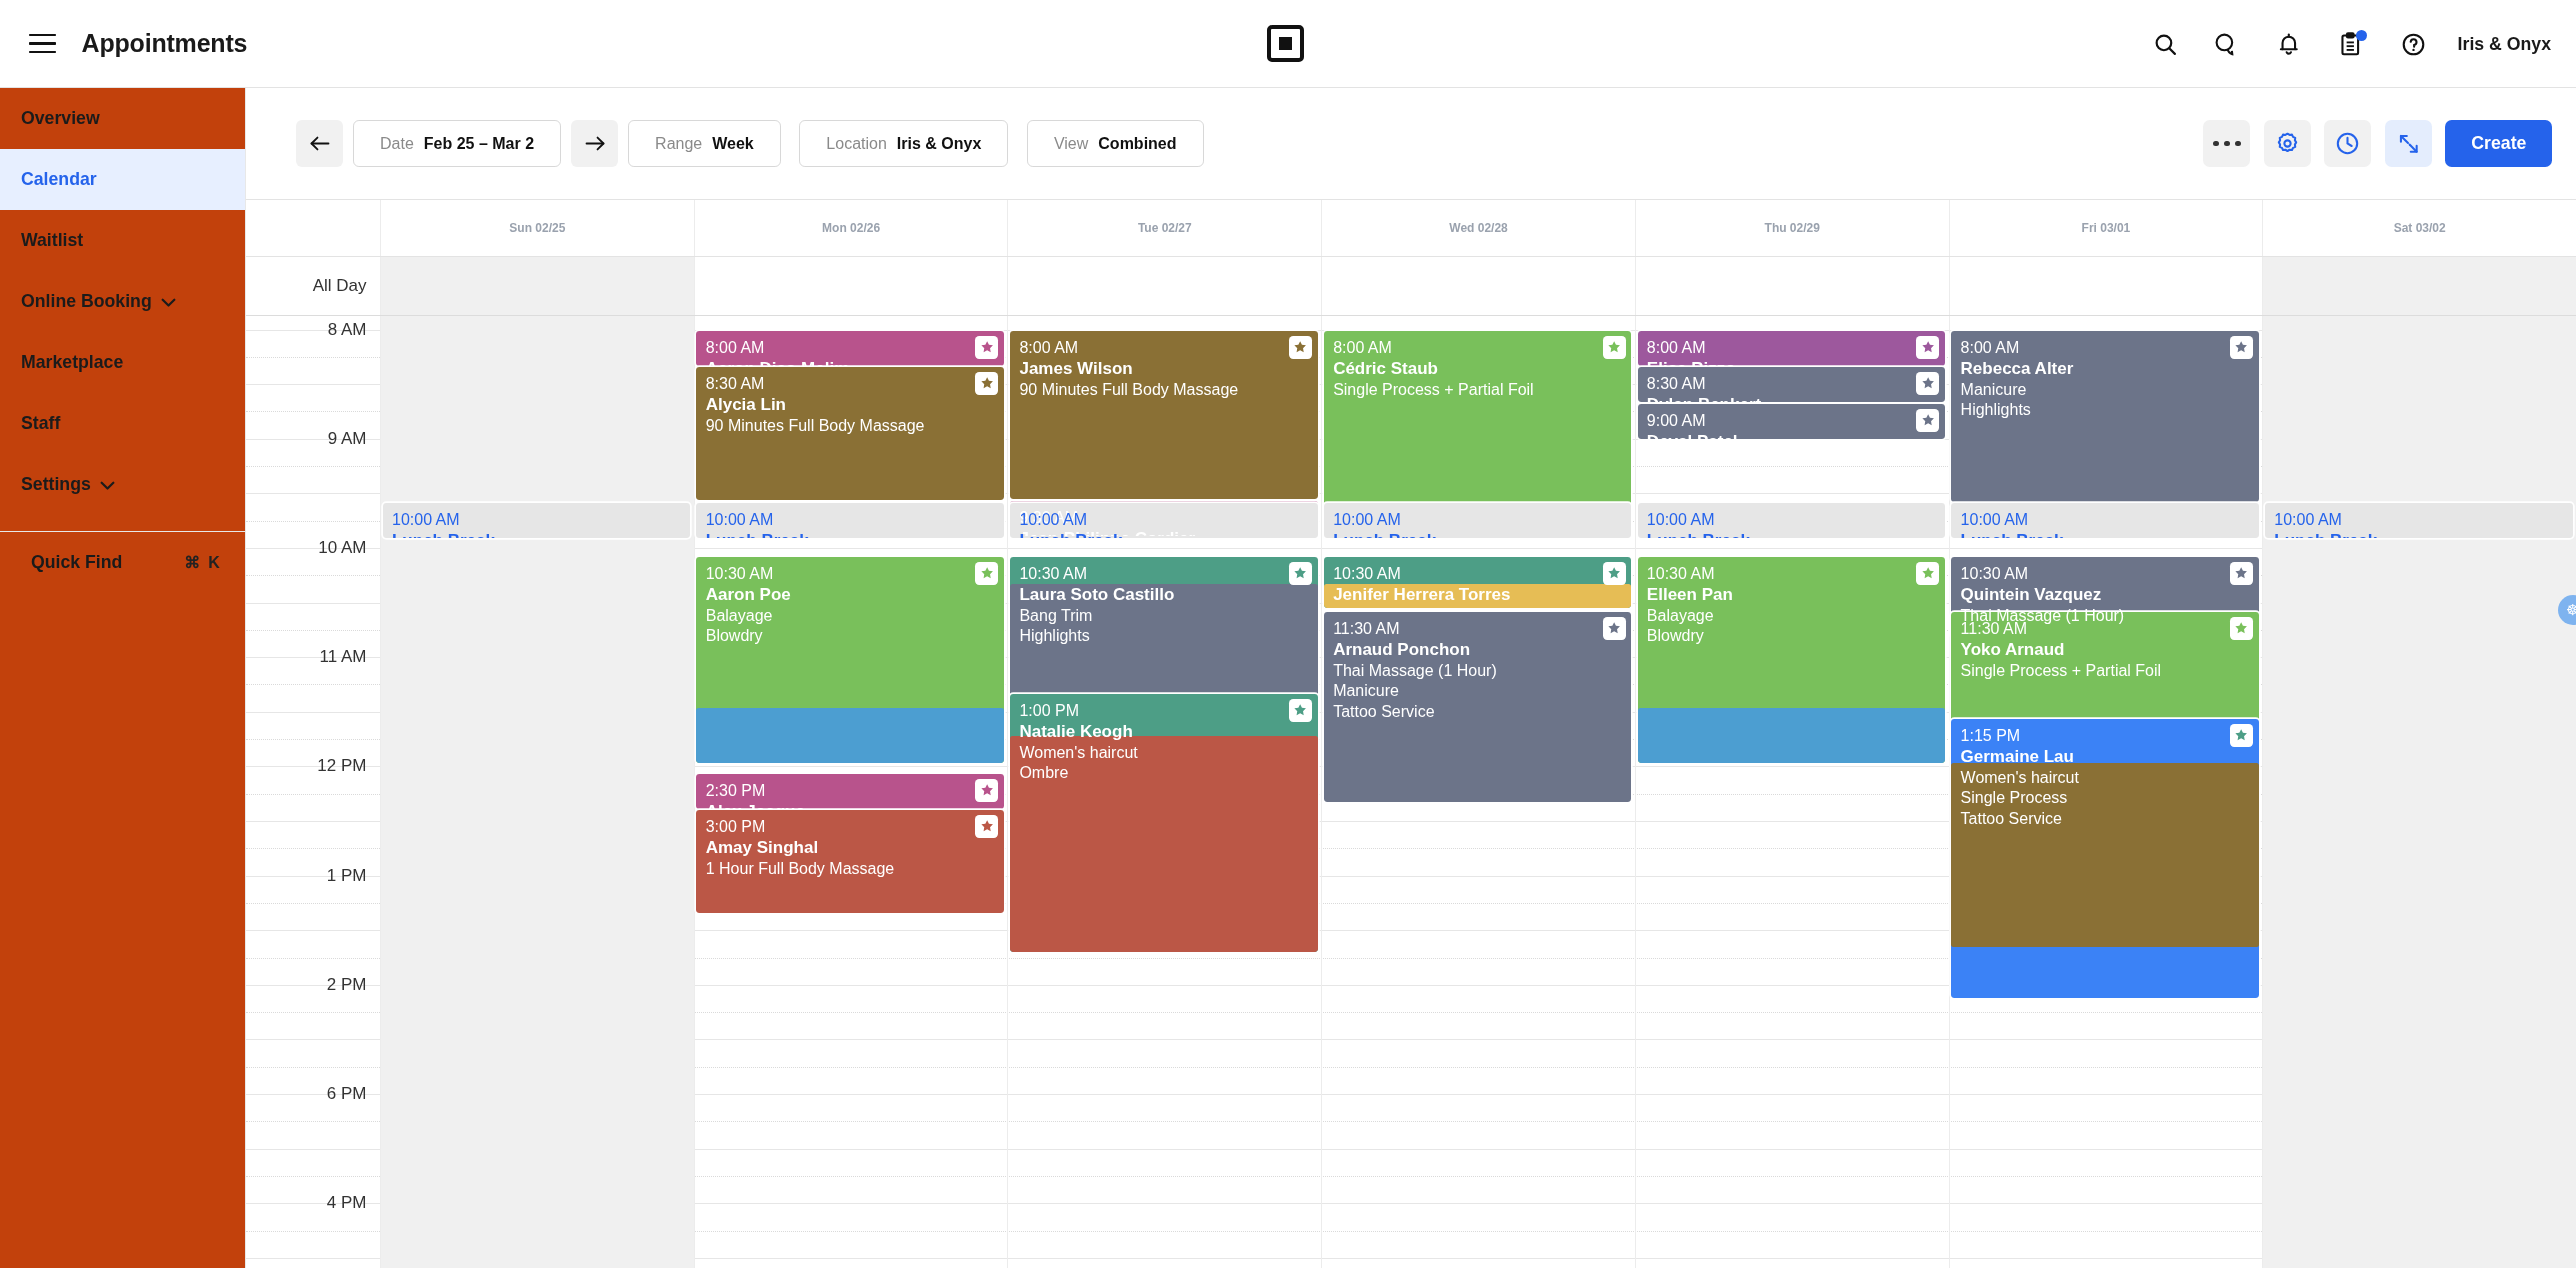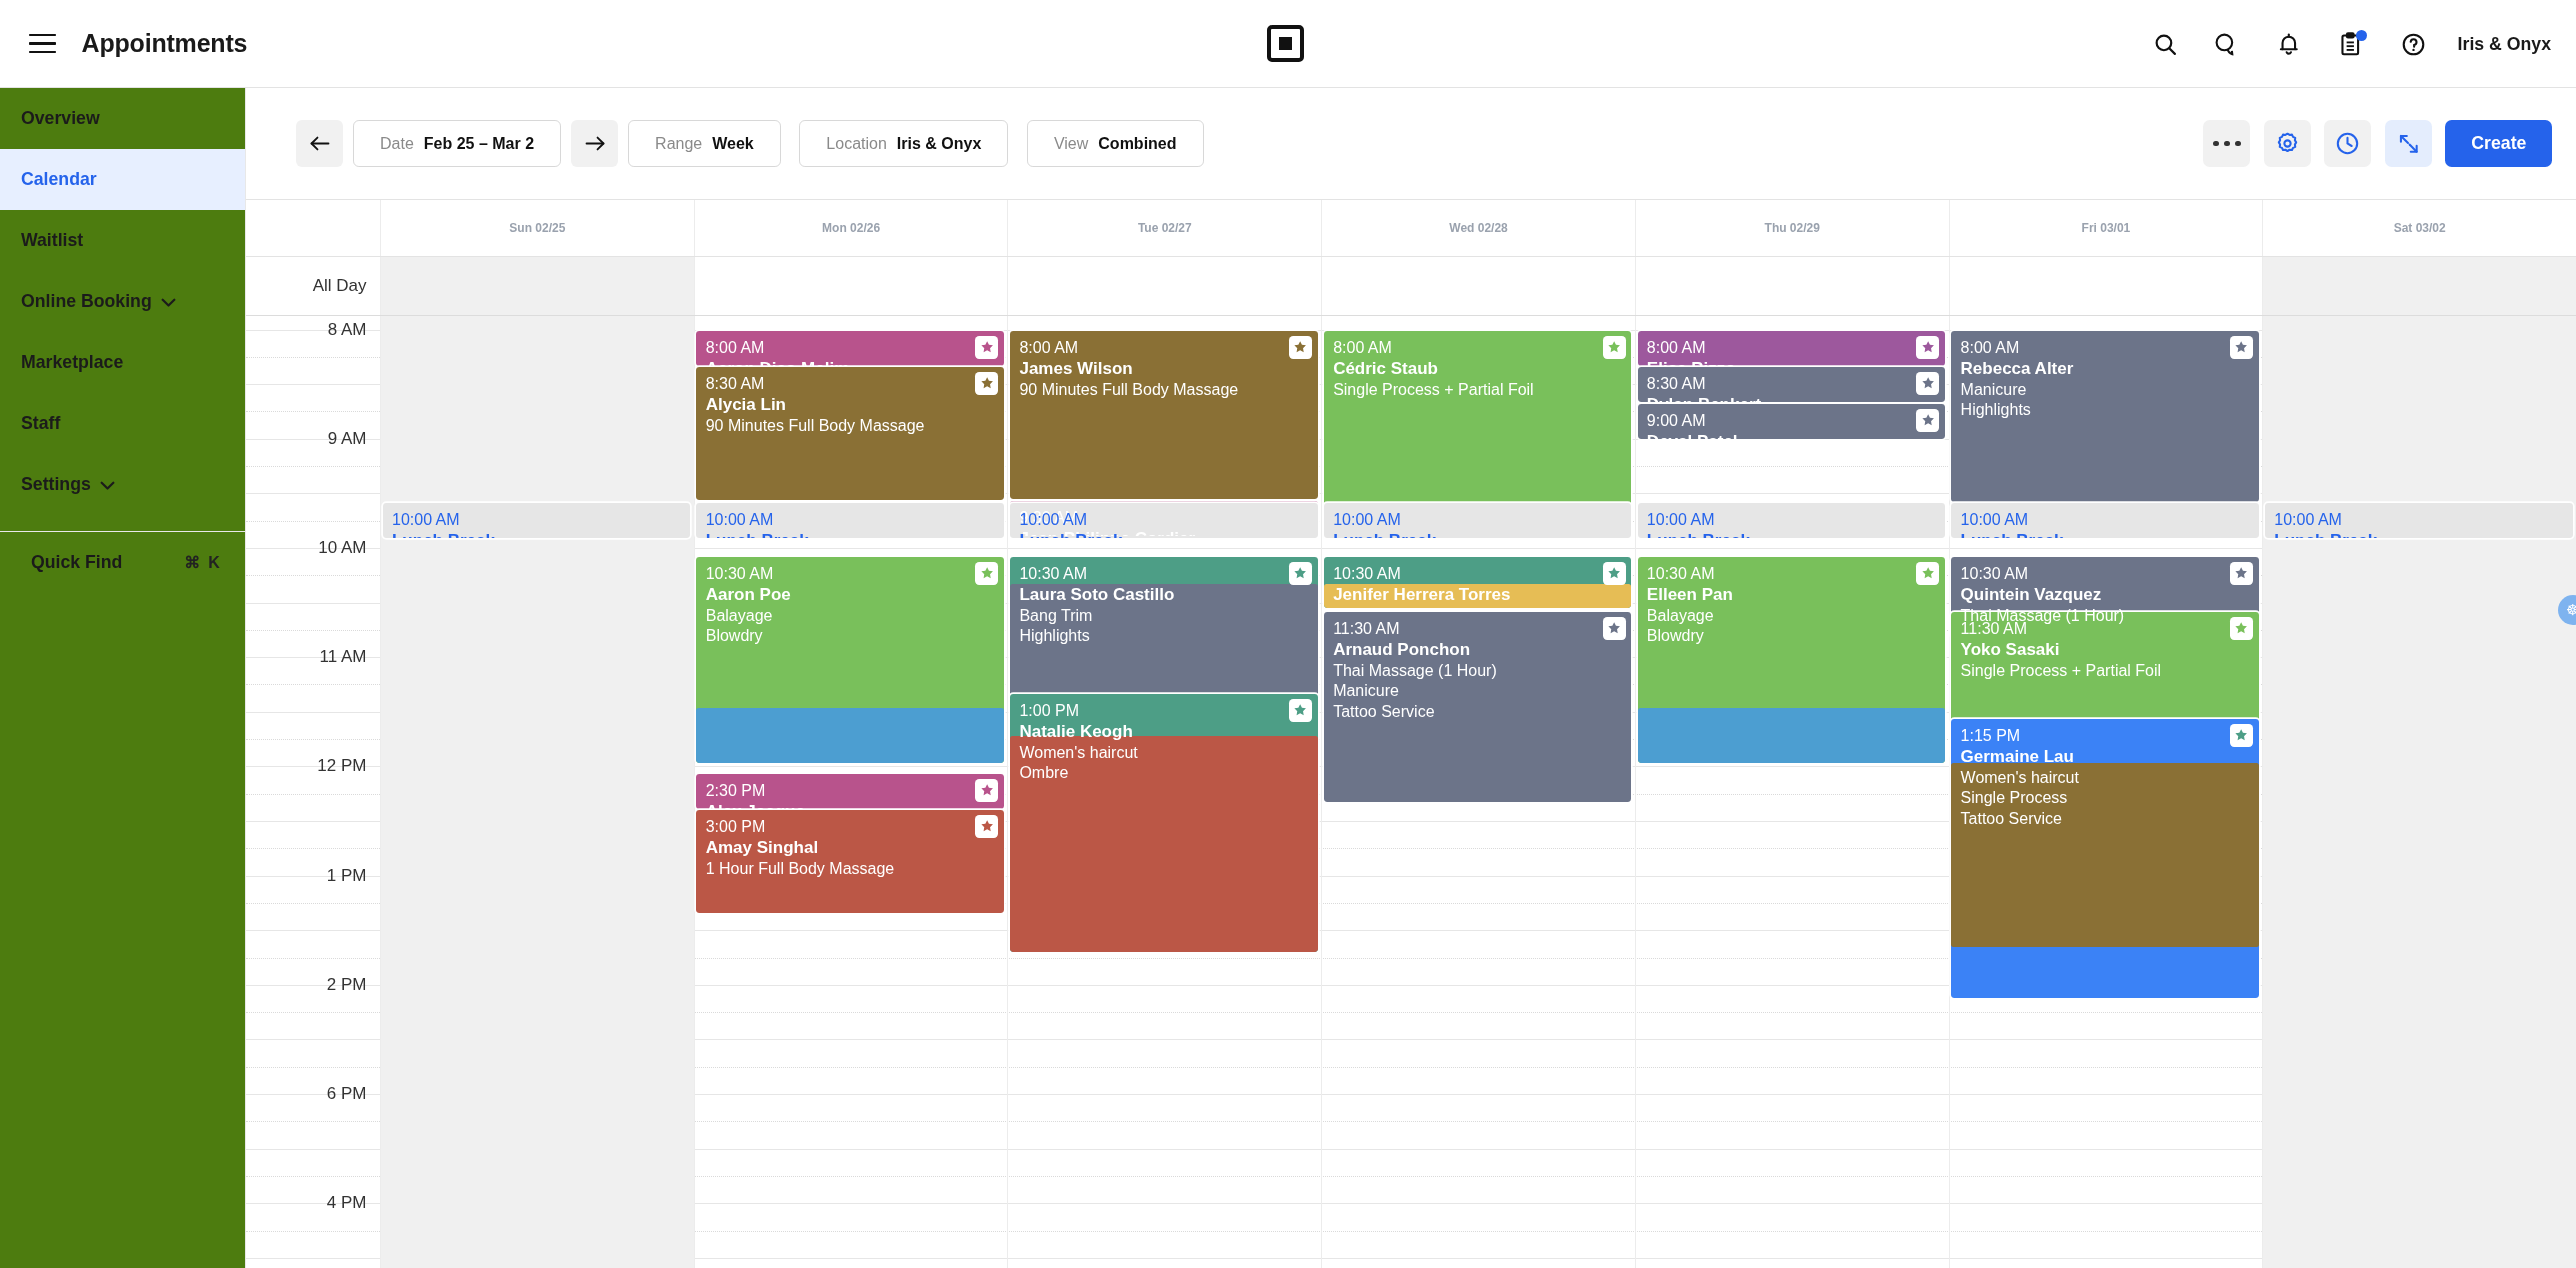--- a/index.html
+++ b/index.html
@@ -31,21 +31,21 @@
     display:flex; align-items:center; gap: 0px;
   }
   .ticon { width: 62px; height: 88px; display:flex; align-items:center; justify-content:center; cursor:pointer; position:relative; }
   .ticon svg { display:block; }
   .badge-dot { position:absolute; width:11px; height:11px; border-radius:50%; background:#2563eb; top: 29.5px; right: 15px; }
   .acct-name { font-size: 17.7px; font-weight: 700; margin-left: 13.5px; margin-right: 5px; white-space:nowrap; cursor:pointer; }
 
   
   .sidebar {
     position:absolute; top: 88px; left: 0; width: 246px; height: 1181px;
-    background: #4d7c0f; border-right: 0.8px solid #e8e8e8;
+    background: #c2410c; border-right: 0.8px solid #e8e8e8;
   }
   .nav-item {
     height: 61px; display:flex; align-items:center; padding-left: 21px;
     font-size: 17.7px; font-weight: 700; color: #1b1b1b; cursor: pointer;
     position: relative;
   }
   .nav-item.active { background:#e7efff; color:#2563eb; }
   .nav-item .chev { margin-left: 9.3px; display:inline-block; }
   .nav-sep { height:0.8px; background:#e8e8e8; margin-top: 16px; }
   .quickfind {
@@ -663,21 +663,21 @@
             </div>
             <span class="star" style="color: rgb(108, 116, 137);">
               <svg width="14.3" height="14.3" viewBox="0 0 20 20" fill="currentColor">
                 <path d="M10 1.6l2.5 5.1 5.6.8-4.05 3.95.96 5.6L10 14.4l-5.01 2.65.96-5.6L1.9 7.5l5.6-.8z"></path>
               </svg>
             </span>
           </div>
           <div class="appt" style="top: 296px; height: 147px; background: rgb(121, 192, 91); color: rgb(255, 255, 255);">
             <div class="subtext">
               <div class="t">11:30 AM</div>
-              <div class="n">Yoko Sasaki</div>
+              <div class="n">Yoko Arnaud</div>
               <div class="s">Single Process + Partial Foil</div>
             </div>
             <span class="star" style="color: rgb(121, 192, 91);">
               <svg width="14.3" height="14.3" viewBox="0 0 20 20" fill="currentColor">
                 <path d="M10 1.6l2.5 5.1 5.6.8-4.05 3.95.96 5.6L10 14.4l-5.01 2.65.96-5.6L1.9 7.5l5.6-.8z"></path>
               </svg>
             </span>
           </div>
           <div class="appt" style="top: 403px; height: 279px; background: #3b82f6; color: rgb(255, 255, 255);">
             <div class="subband" style="background:#8a7035;top:44px;height:184px;"></div>

